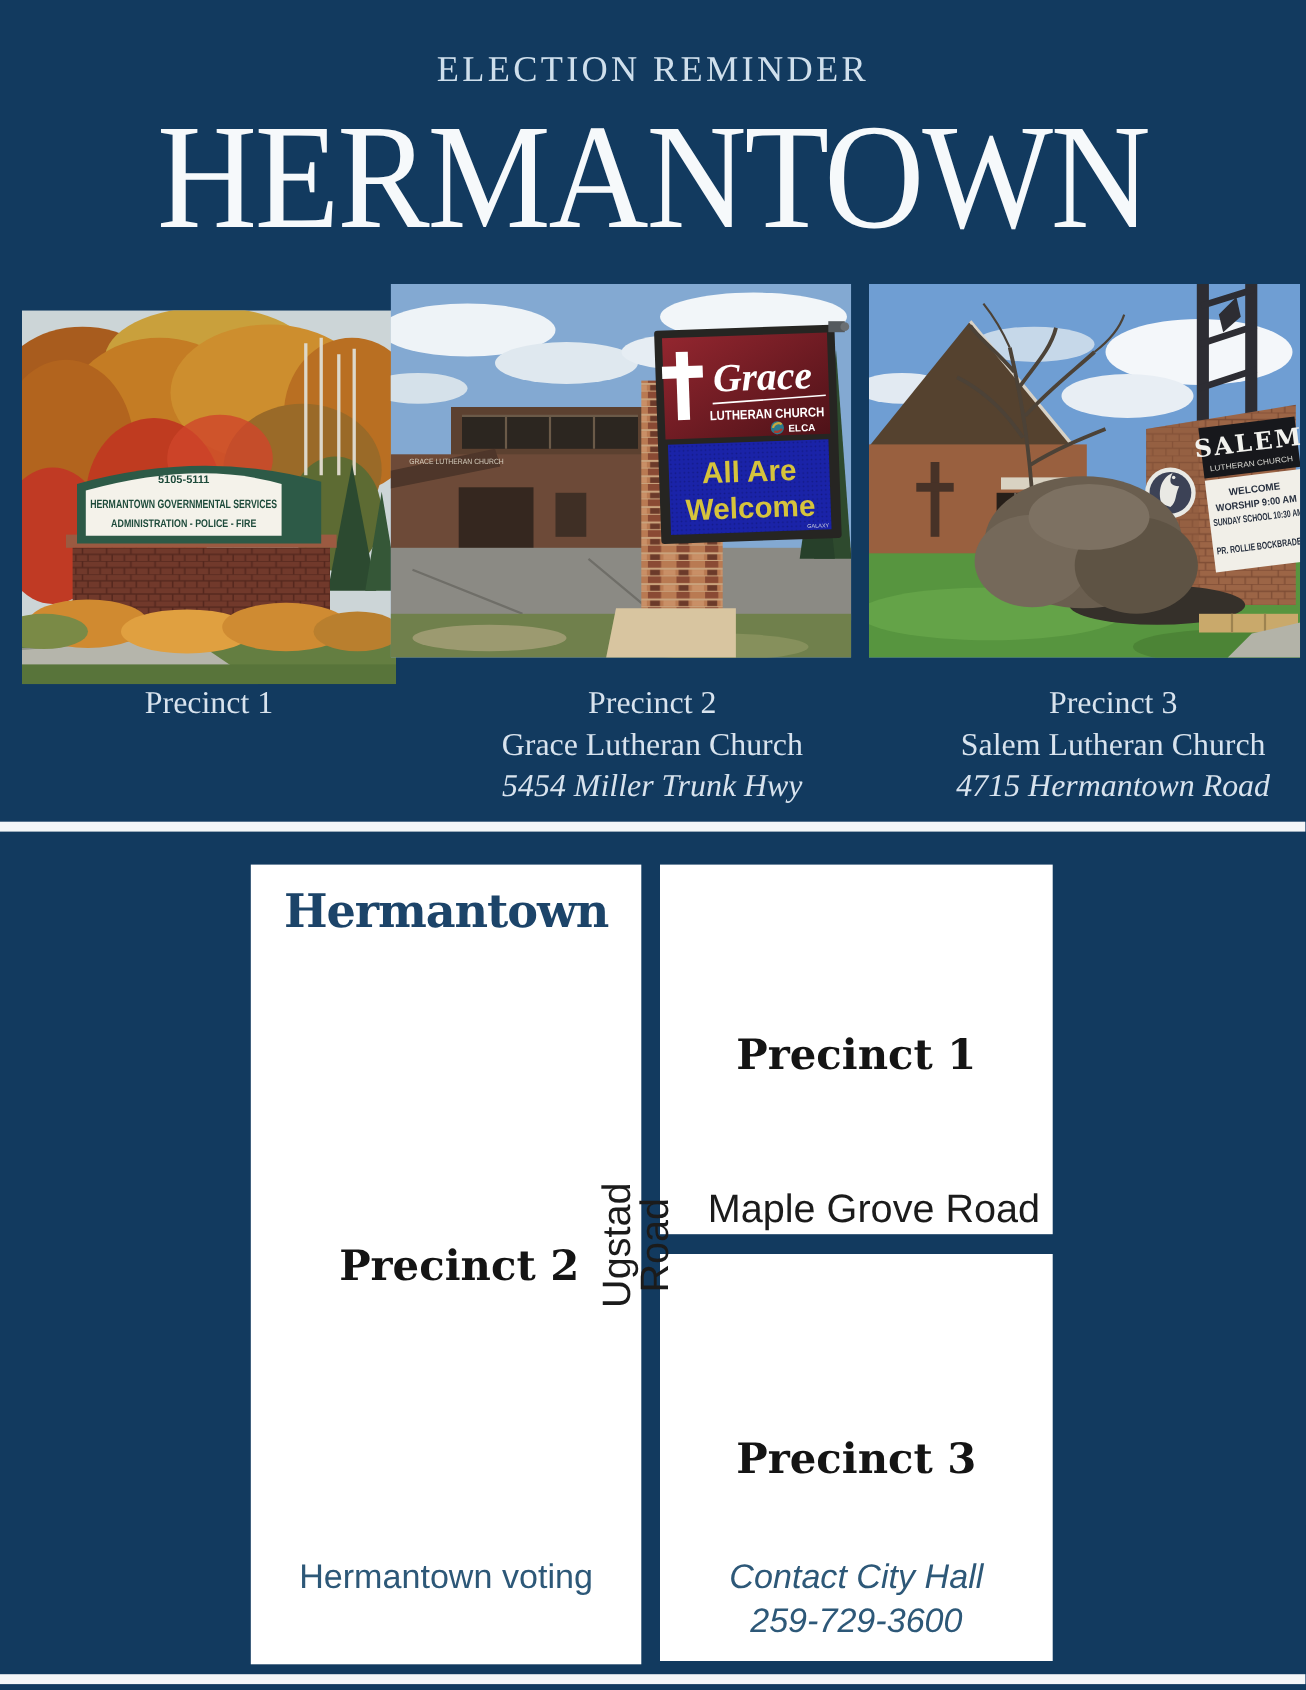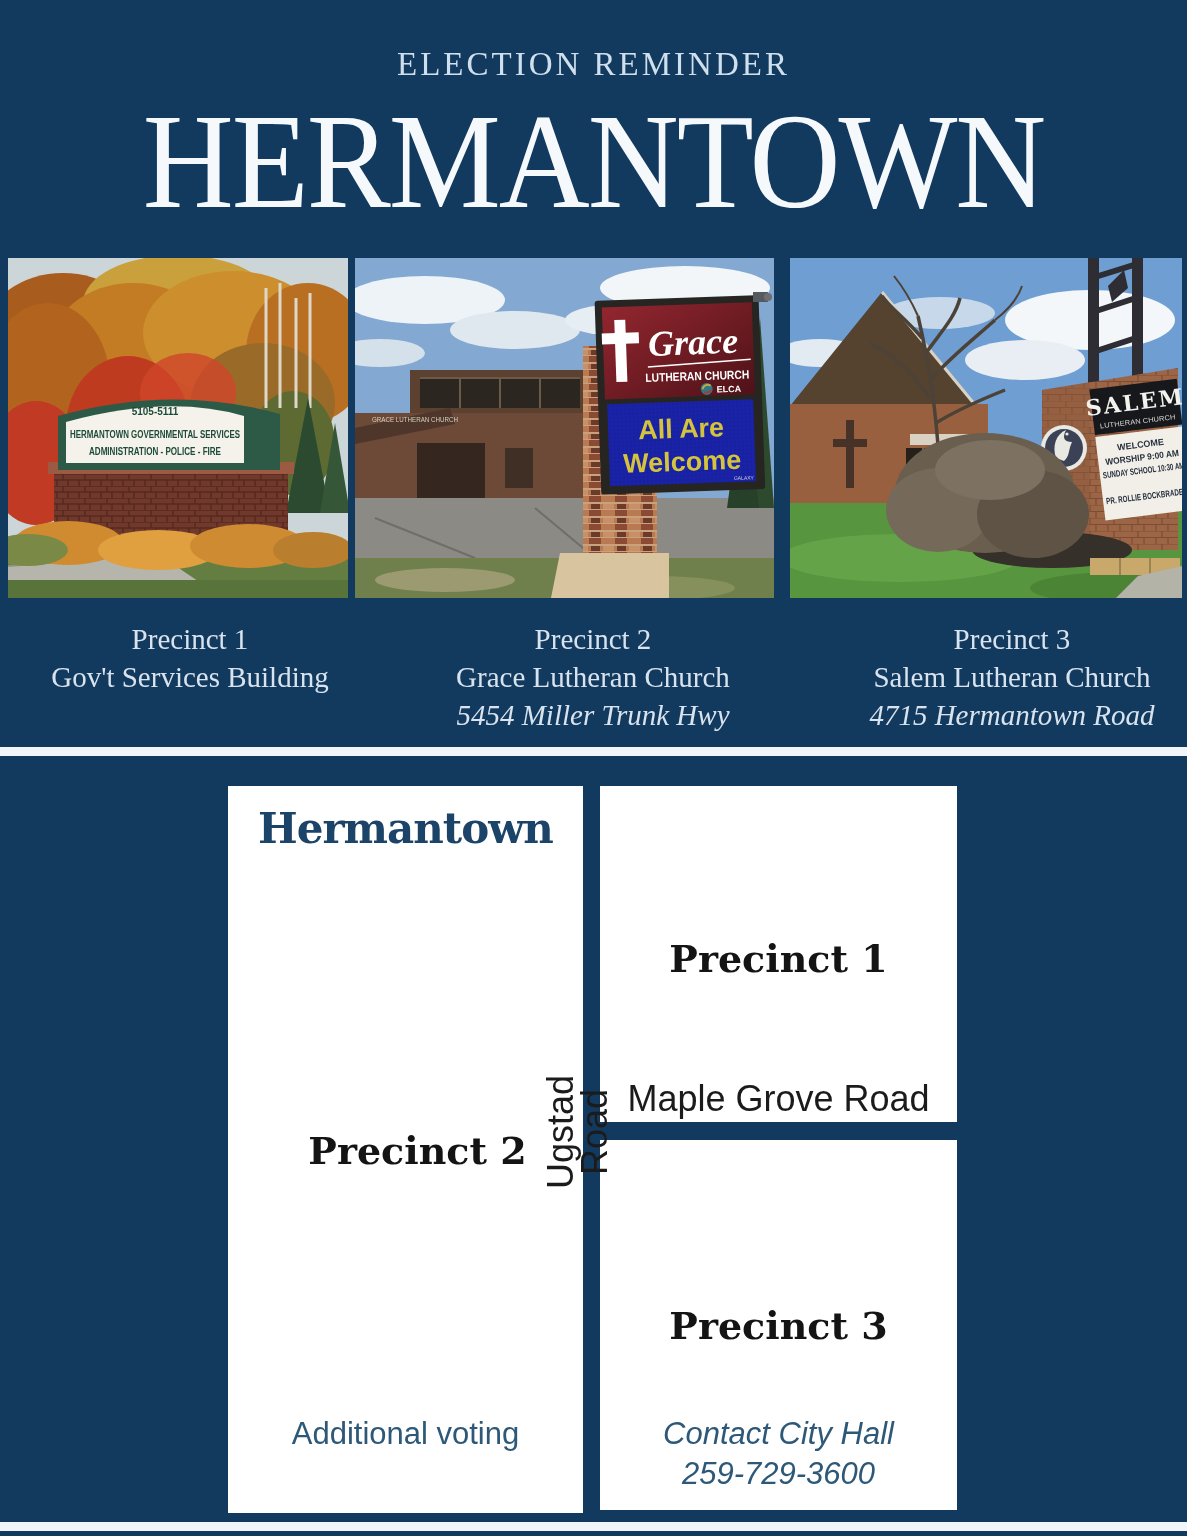--- a/index.html
+++ b/index.html
@@ -14,21 +14,21 @@
     text-align:center;color:#cfdfec;font-size:33px;letter-spacing:3px;
   }
   .big-title{
     position:absolute;top:96px;left:0;width:100%;
     text-align:center;color:#f6f9fb;font-size:126px;line-height:132px;
     transform:scaleY(1.08);letter-spacing:-2px;
   }
   
   .photo{position:absolute;top:258px;height:340px;overflow:hidden;}
   .photo svg{display:block;width:100%;height:100%;}
-  #photo1{left:8px;width:340px;}
+  #photo1{left:20px;width:340px;margin-top:24px;}
   #photo2{left:355px;width:419px;}
   #photo3{left:790px;width:392px;}
   
   .caption{
     position:absolute;top:620px;width:380px;text-align:center;
     color:#d8e3ee;font-size:29px;line-height:38px;
   }
   #cap1{left:0px;}#cap2{left:403px;}#cap3{left:822px;}
   .caption .addr{font-style:italic;}
   
@@ -51,21 +51,21 @@
     font-size:38px;
   }
   #label-p1{top:150px;}
   #label-p2{top:342px;transform:translateX(12px);}
   #label-p3{top:163px;}
   .road-label{
     position:absolute;color:#1b1b1b;
     font-family:"Liberation Sans",sans-serif;font-size:36px;
     text-align:center;
   }
-  #road-maple{left:0;top:292px;width:100%;}
+  #road-maple{left:16px;top:292px;width:100%;}
   #road-ugstad{
     left:458px;top:1115px;width:206px;height:34px;line-height:34px;
     transform:rotate(-90deg);transform-origin:center;
   }
   .note{
     position:absolute;top:1414px;width:357px;text-align:center;
     color:#2d5878;font-family:"Liberation Sans",sans-serif;
     font-size:31px;line-height:40px;
   }
   #note-left{left:228px;width:355px;}
@@ -259,21 +259,20 @@
       <ellipse cx="243" cy="256" rx="56" ry="44" fill="#5e5344"></ellipse>
       <ellipse cx="200" cy="212" rx="55" ry="30" fill="#7d7162"></ellipse>
       <rect x="300" y="300" width="90" height="17" fill="#c9a96b"></rect>
       <path d="M330,300V317M360,300V317" stroke="#9d8350" stroke-width="2"></path>
       <polygon points="348,318 392,308 392,340 326,340" fill="#b3b3a8"></polygon>
     </svg>
   </div>
 
   <div class="caption" id="cap1">
     <div>Precinct 1</div>
-    <div>Gov't Services Building</div>
   </div>
   <div class="caption" id="cap2">
     <div>Precinct 2</div>
     <div>Grace Lutheran Church</div>
     <div class="addr">5454 Miller Trunk Hwy</div>
   </div>
   <div class="caption" id="cap3">
     <div>Precinct 3</div>
     <div>Salem Lutheran Church</div>
     <div class="addr">4715 Hermantown Road</div>
@@ -293,21 +292,21 @@
     <div class="road-label" id="road-maple">Maple Grove Road</div>
   </div>
 
   <div class="map-block" id="block-right-bottom">
     <div class="precinct-label" id="label-p3">Precinct 3</div>
   </div>
 
   <div class="road-label" id="road-ugstad">Ugstad Road</div>
 
   <div class="note" id="note-left">
-    <div>Additional voting</div>
+    <div>Hermantown voting</div>
   </div>
   <div class="note" id="note-right">
     <div>Contact City Hall</div>
     <div>259-729-3600</div>
   </div>
 
   <div class="bar" id="bar-bottom"></div>
 </div>
 
 </body></html>

